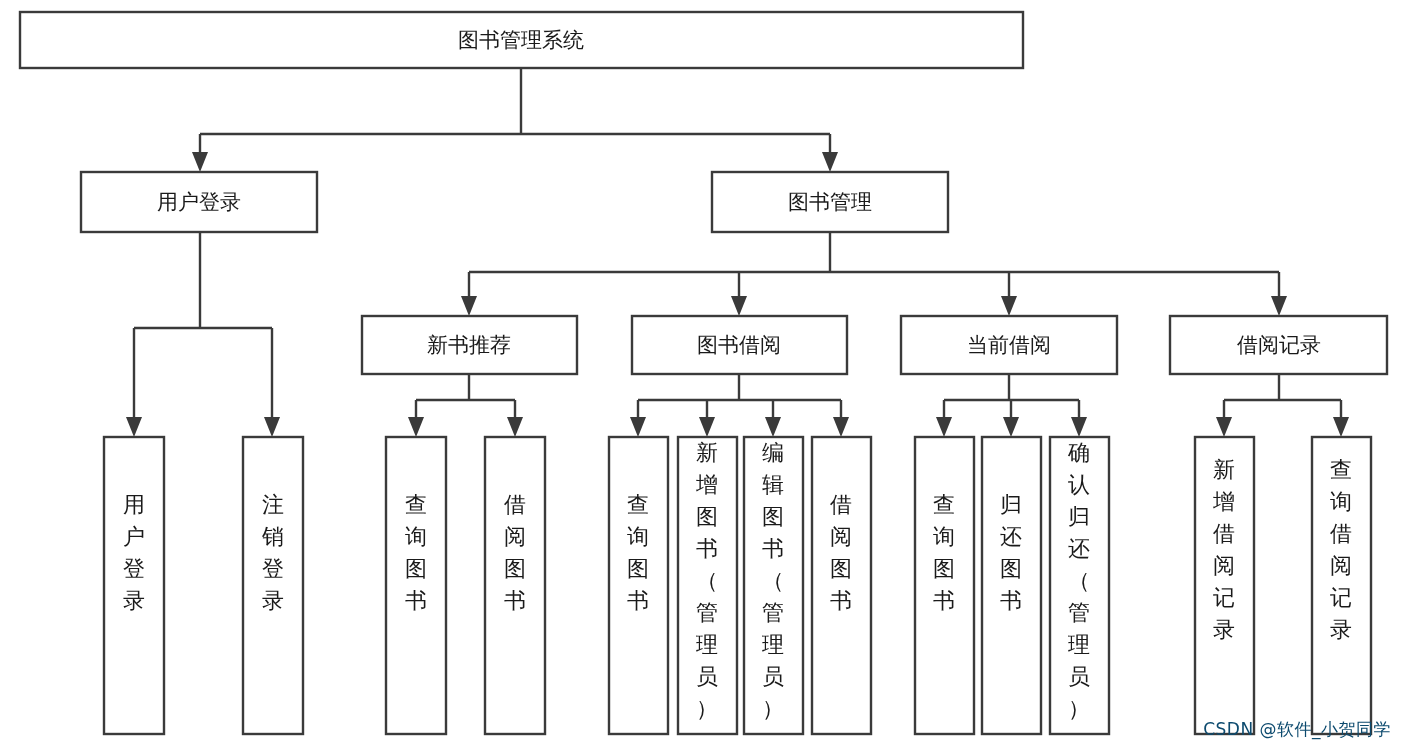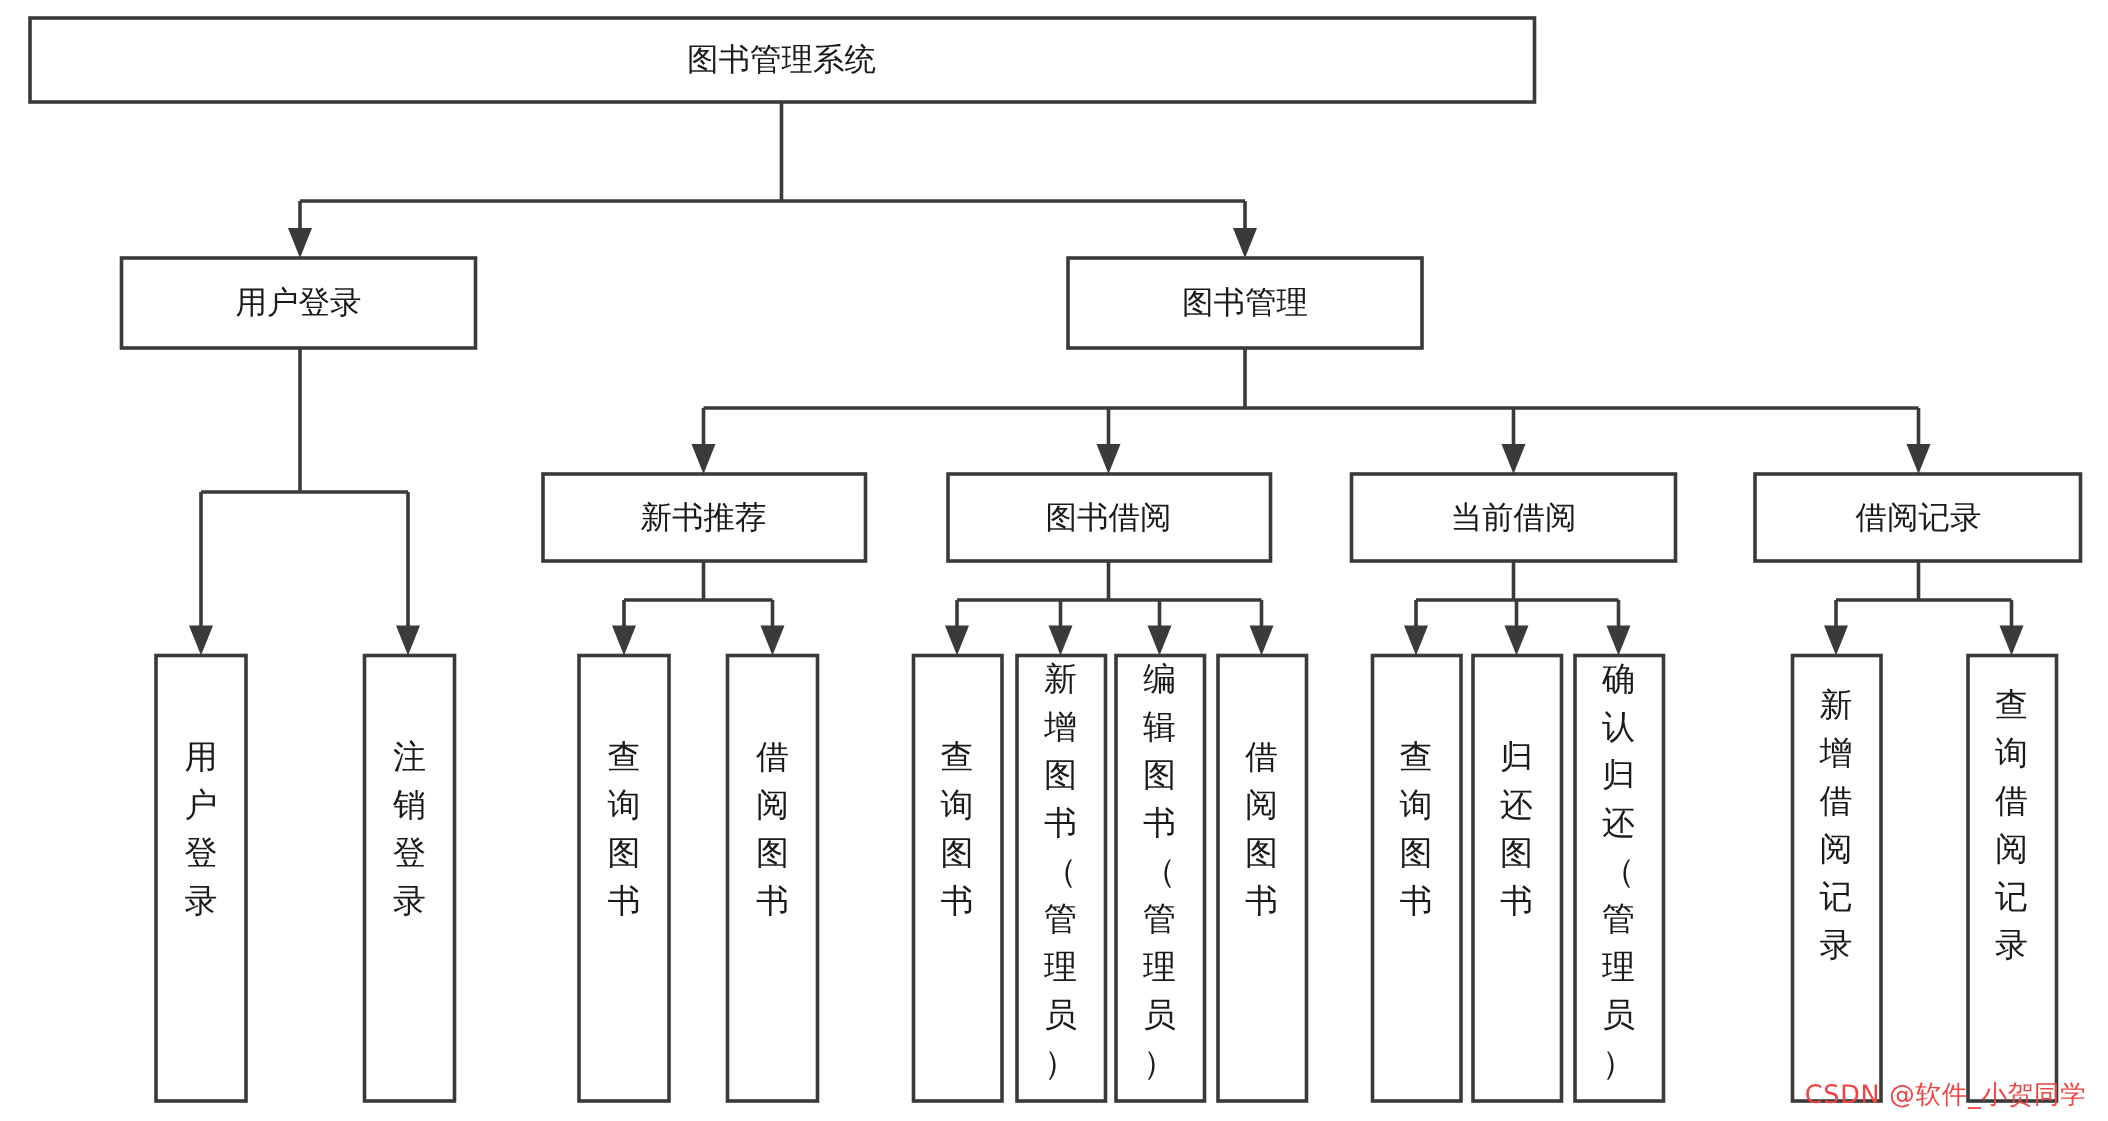--- a/index.html
+++ b/index.html
@@ -47,21 +47,21 @@
   .arrow-head {
     fill: #3a3a3a;
     stroke: none;
   }
   .watermark {
     position: absolute;
     right: 14px;
     bottom: 6px;
     font-family: "DejaVu Sans", "Liberation Sans", sans-serif;
     font-size: 17px;
-    color: #ef4444;
+    color: #0c4a6e;
     white-space: nowrap;
     letter-spacing: 0.5px;
     pointer-events: none;
     text-align: right;
   }
 </style>
 </head>
 <body>
 
 <svg id="diagram" viewBox="0 0 1405 747">

